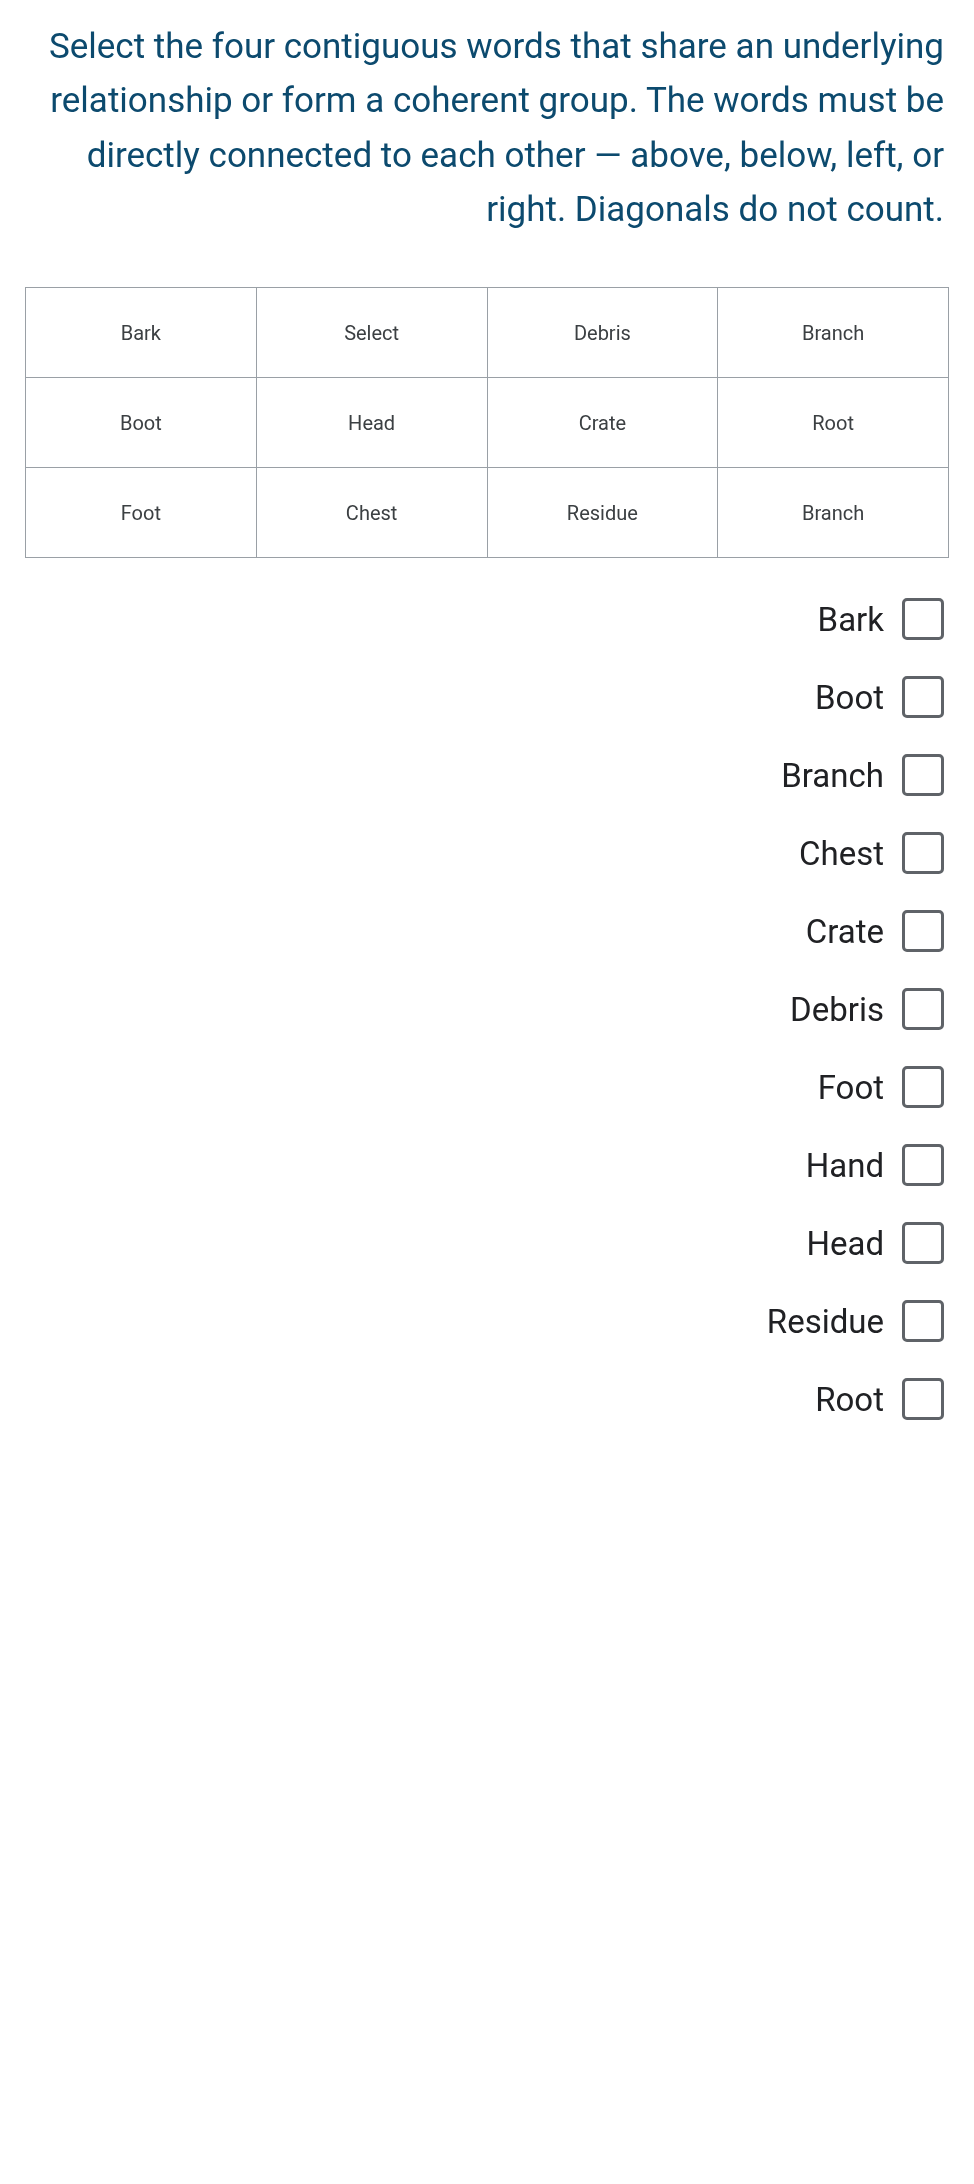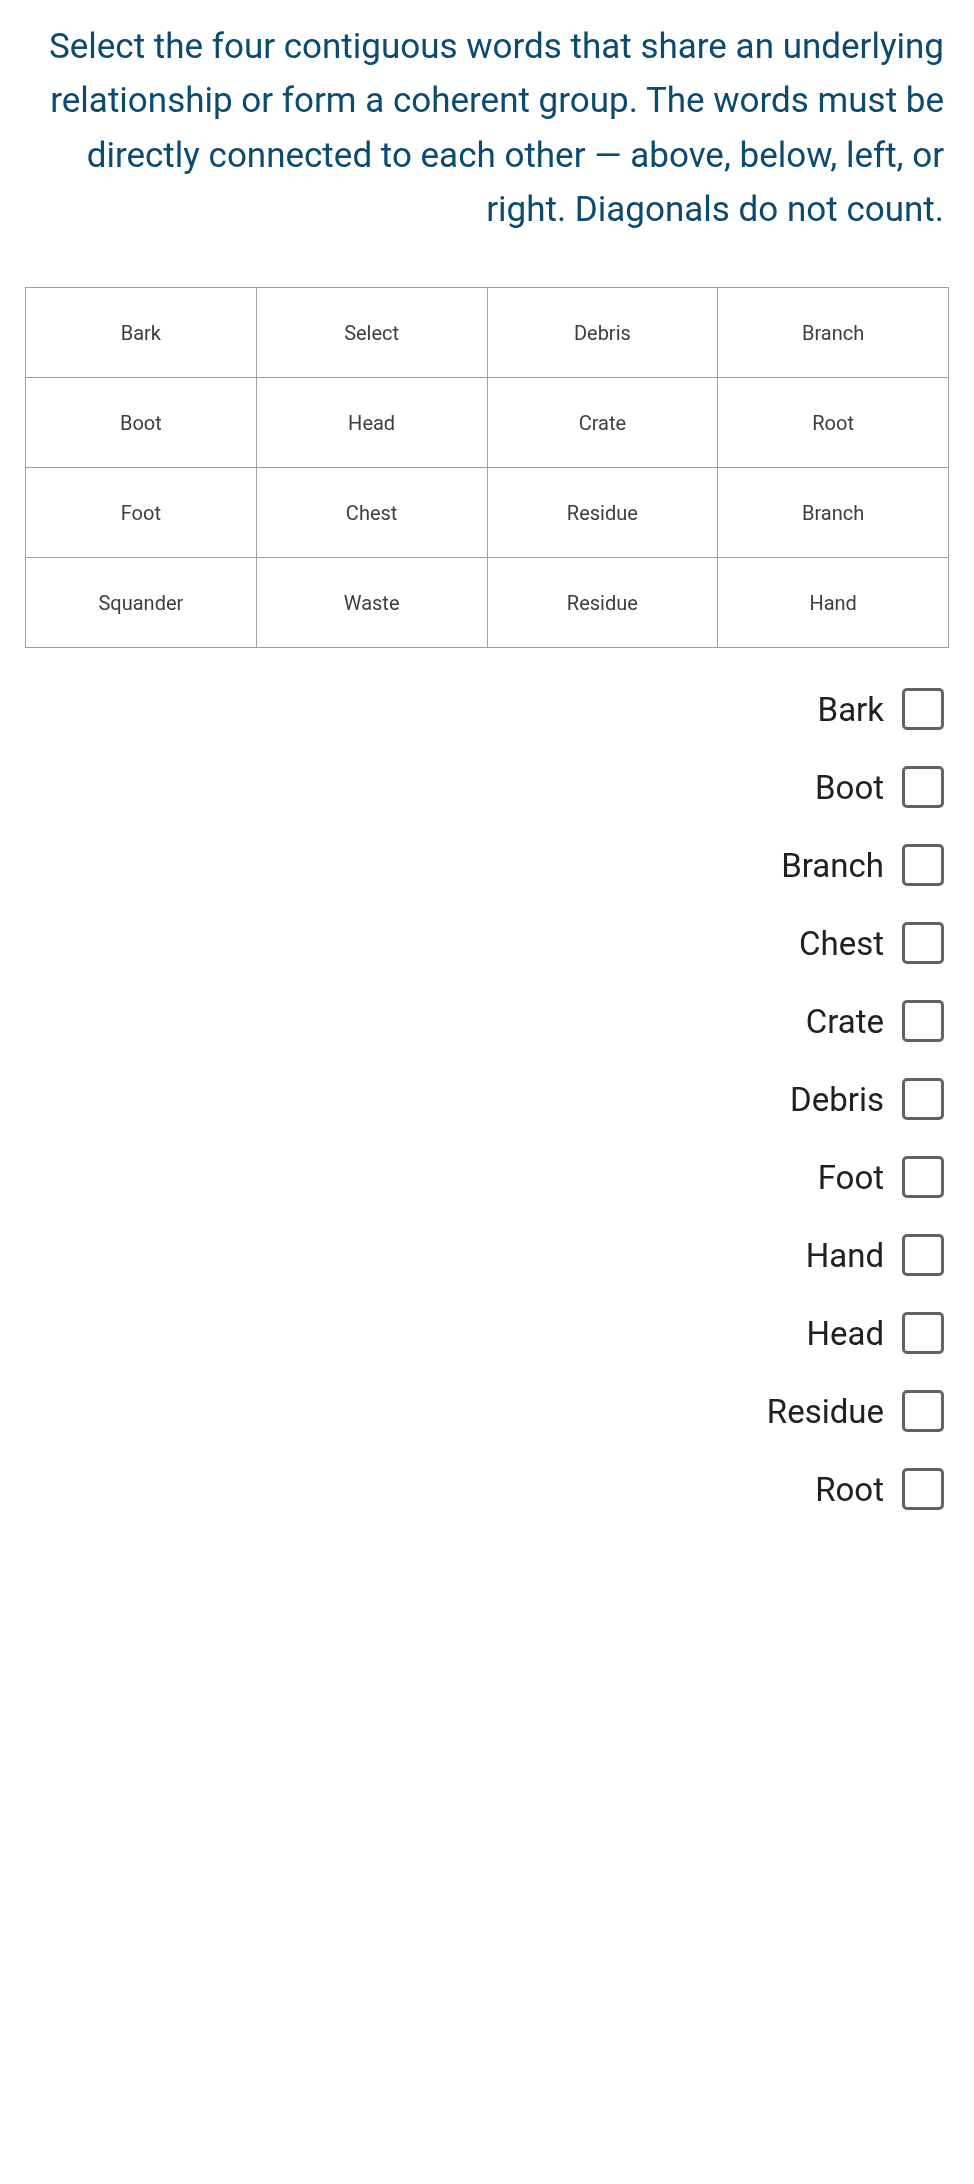--- a/index.html
+++ b/index.html
@@ -83,26 +83,20 @@
       <td>Head</td>
       <td>Crate</td>
       <td>Root</td>
     </tr>
     <tr>
       <td>Foot</td>
       <td>Chest</td>
       <td>Residue</td>
       <td>Branch</td>
     </tr>
-    <tr>
-      <td>Squander</td>
-      <td>Waste</td>
-      <td>Residue</td>
-      <td>Hand</td>
-    </tr>
   </tbody>
     </table>
 </div>
 
 <div class="options">
   <div class="option-row">
     <span class="option-label">Bark</span>
     <div class="checkbox"></div>
   </div>
   <div class="option-row">

